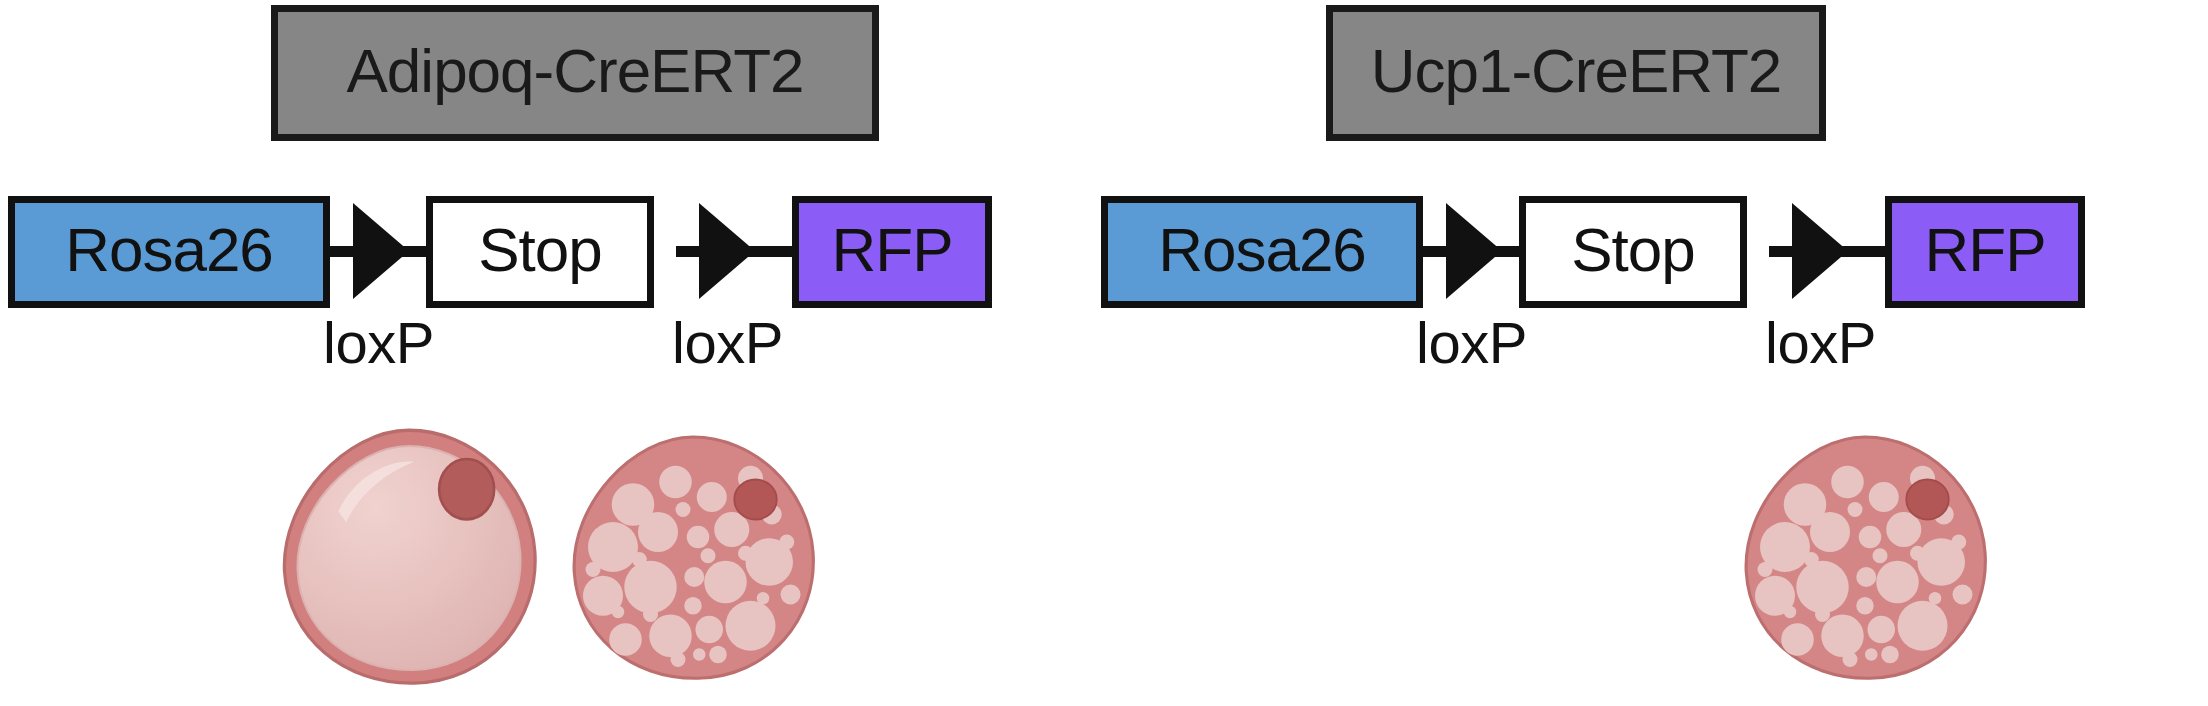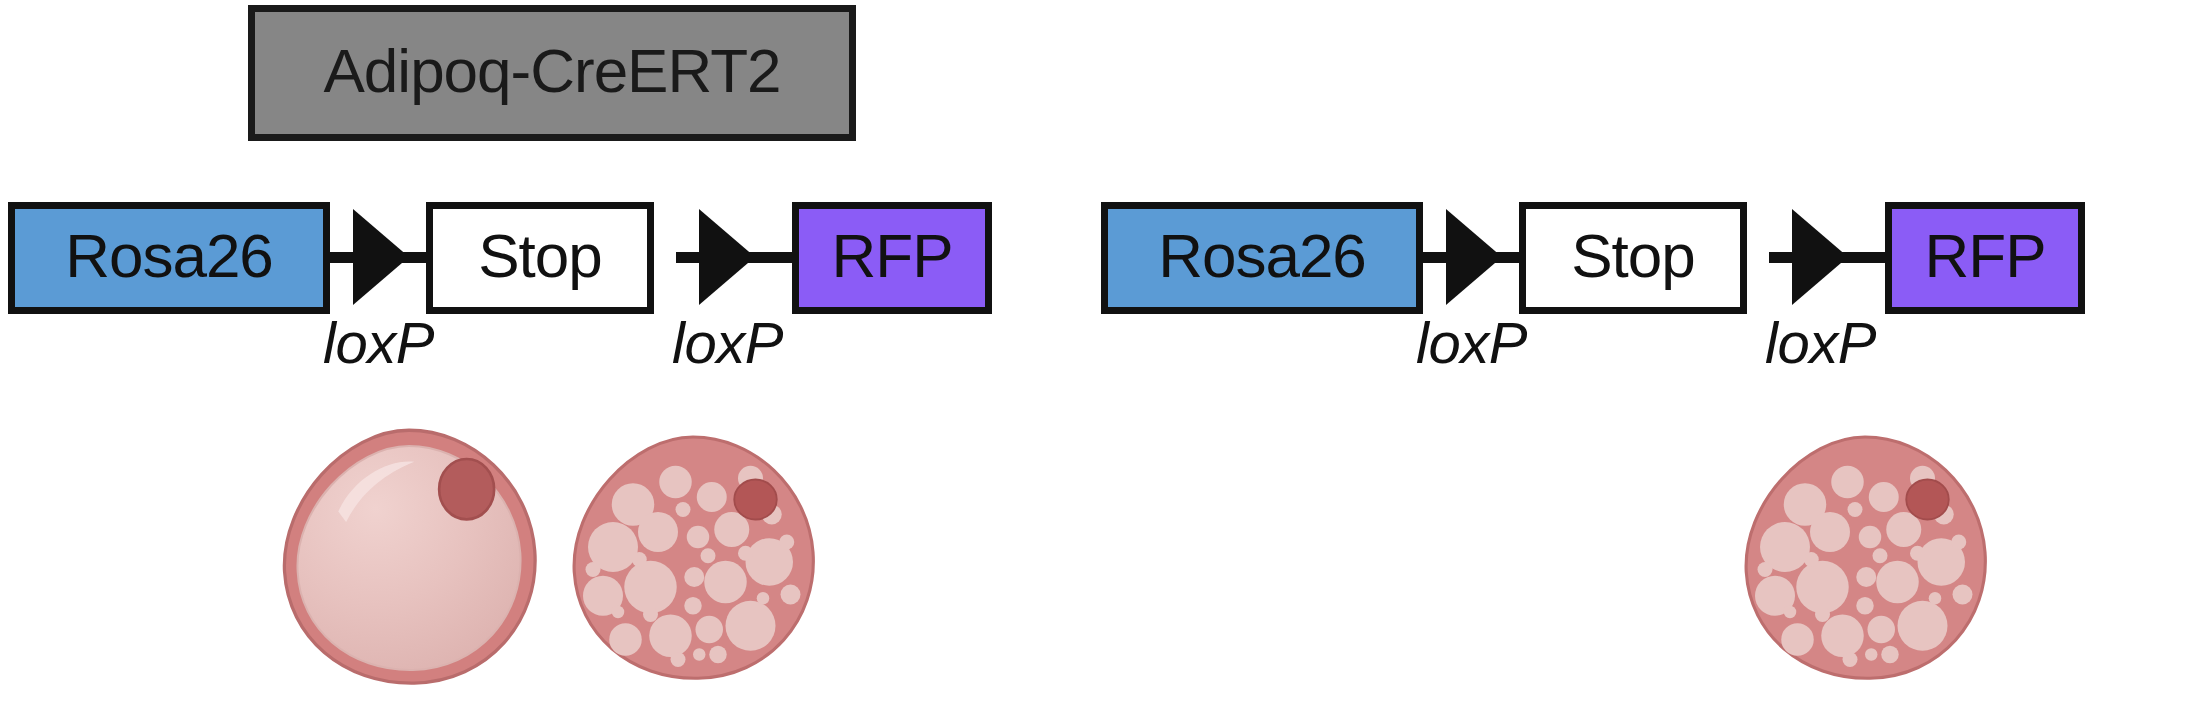--- a/index.html
+++ b/index.html
@@ -31,36 +31,37 @@
 
   
   .driver-box {
     position: absolute;
     background: #868686;
     border: 7px solid #1a1a1a;
     box-sizing: border-box;
     display: flex;
     align-items: center;
     justify-content: center;
+    margin-left: 23px;
   }
   .driver-box .driver-label {
     font-size: 62px;
     line-height: 1;
     color: #1a1a1a;
     letter-spacing: -1px;
     white-space: nowrap;
     padding-bottom: 4px;
   }
   .panel-left .driver-box  { left: 248px; top: 5px;  width: 608px; height: 136px; }
   .panel-right .driver-box { left: 203px; top: 5px;  width: 500px; height: 136px; }
 
   
   .cassette {
     position: absolute;
-    top: 202px;
+    top: 196px;
     height: 112px;
   }
   .panel-left .cassette  { left: 8px;   width: 984px; }
   .panel-right .cassette { left: 1px;   width: 984px; }
 
   .gene-box {
     position: absolute;
     top: 0;
     height: 112px;
     box-sizing: border-box;
@@ -105,21 +106,20 @@
 
   
   .loxp-label {
     position: absolute;
     top: 314px;
     font-size: 58px;
     line-height: 1;
     color: #111111;
     letter-spacing: -0.5px;
     white-space: nowrap;
-    font-style: italic;
   }
   .panel-left  .loxp-1 { left: 323px; }
   .panel-left  .loxp-2 { left: 672px; }
   .panel-right .loxp-1 { left: 316px; }
   .panel-right .loxp-2 { left: 665px; }
 
   
   .cell {
     position: absolute;
     top: 425px;
@@ -219,20 +219,23 @@
           <circle cx="156" cy="133" r="5"></circle>
             <circle cx="105" cy="178" r="5"></circle>
         </g>
         <ellipse cx="150" cy="54" rx="17" ry="16" fill="#B35656" stroke="#A24C4C" stroke-width="1.5"></ellipse>
       </svg>
     </div>
   </div>
 
   <div class="panel panel-right">
 
+    <div class="driver-box">
+      <span class="driver-label">Ucp1-CreERT2</span>
+    </div>
 
     <div class="cassette">
 
       <div class="connector conn-1"></div>
       <div class="connector conn-2"></div>
 
       <div class="gene-box gene-rosa26">
         <span class="gene-label">Rosa26</span>
       </div>
 

